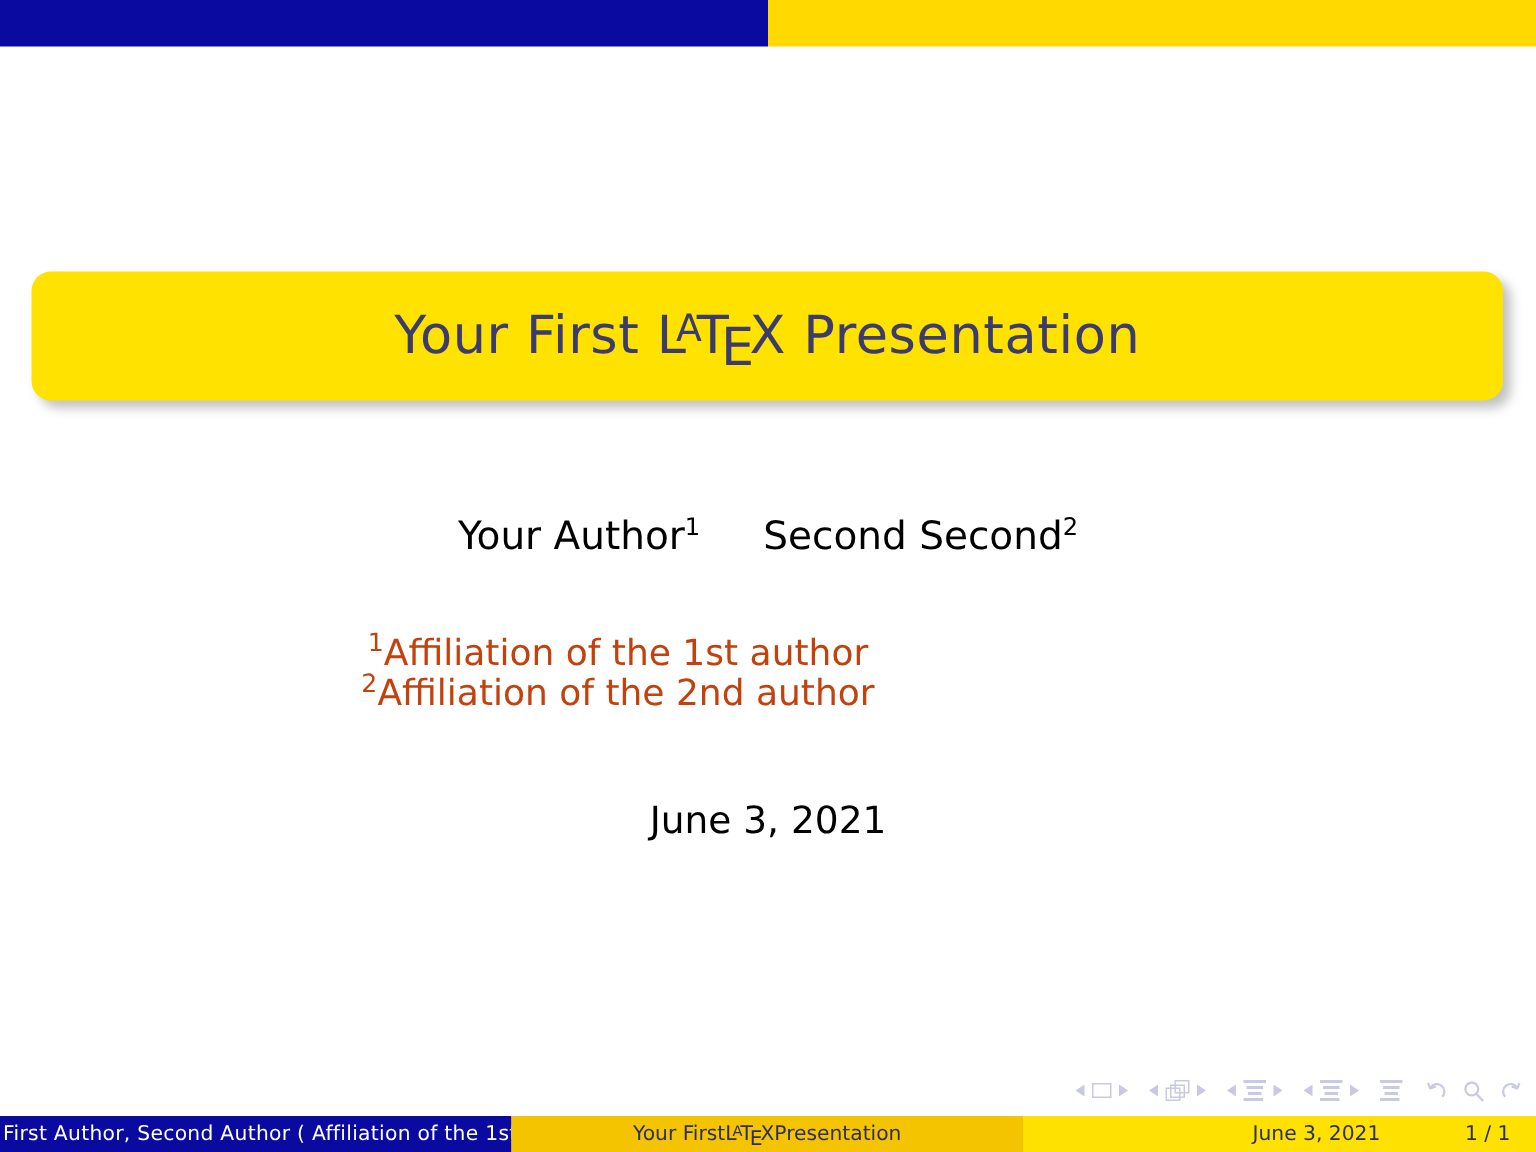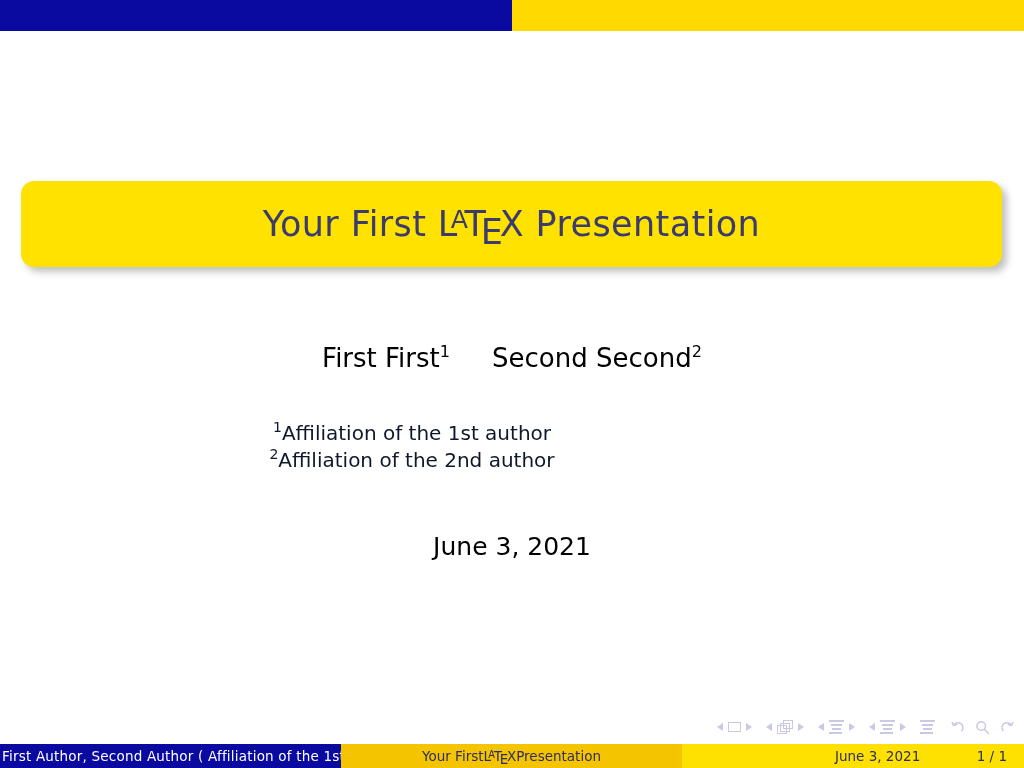--- a/index.html
+++ b/index.html
@@ -103,22 +103,22 @@
     vertical-align: super;
     line-height: 0;
   }
 
   
   .affil {
     position: absolute;
     left: 0;
     width: 824px;
     text-align: center;
-    color: #0f172a;
-    font-size: 20px;
+    color: #c2410c;
+    font-size: 24px;
     white-space: nowrap;
   }
   #affil-1 { top: 421px; }
   #affil-2 { top: 448px; }
   .affil sup.mark { font-size: 0.70em; }
 
   
   #date-line {
     position: absolute;
     left: 0;
@@ -262,21 +262,21 @@
 
 <div id="headline-bar">
   <div class="hb-left"></div>
   <div class="hb-right"></div>
 </div>
 
 <div id="titlebox">
   <div id="title-text"><span>Your First </span><span class="latex-logo"><span>L</span><span class="l-a">A</span><span class="l-t">T</span><span class="l-e">E</span><span>X</span></span><span> Presentation</span></div>
 </div>
 
-<div id="authors"><span class="author-block"><span>First First</span><sup class="mark">1</sup></span><span class="author-gap"></span><span class="author-block"><span>Second Second</span><sup class="mark">2</sup></span></div>
+<div id="authors"><span class="author-block"><span>Your Author</span><sup class="mark">1</sup></span><span class="author-gap"></span><span class="author-block"><span>Second Second</span><sup class="mark">2</sup></span></div>
 
 <div class="affil" id="affil-1"><sup class="mark">1</sup><span>Affiliation of the 1st author</span></div>
 
 <div class="affil" id="affil-2"><sup class="mark">2</sup><span>Affiliation of the 2nd author</span></div>
 
 <div id="date-line">June 3, 2021</div>
 
 <div id="nav-symbols">
 
   <div class="nav-group">

